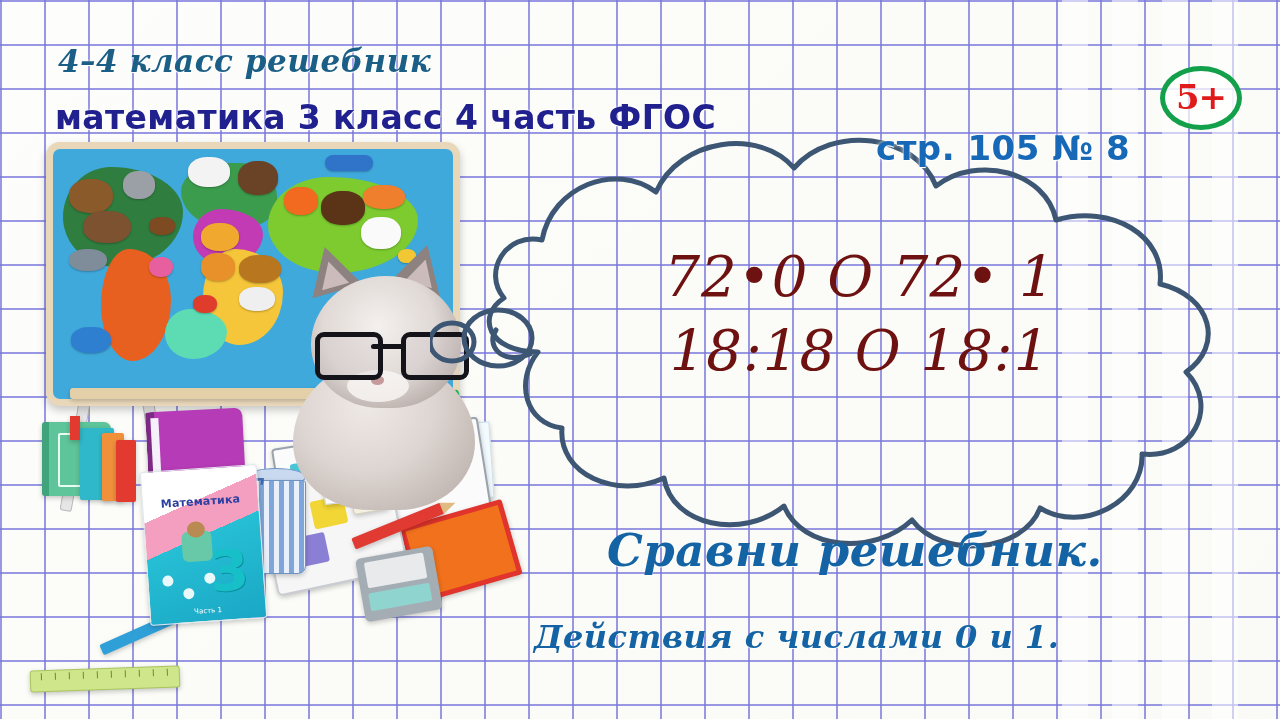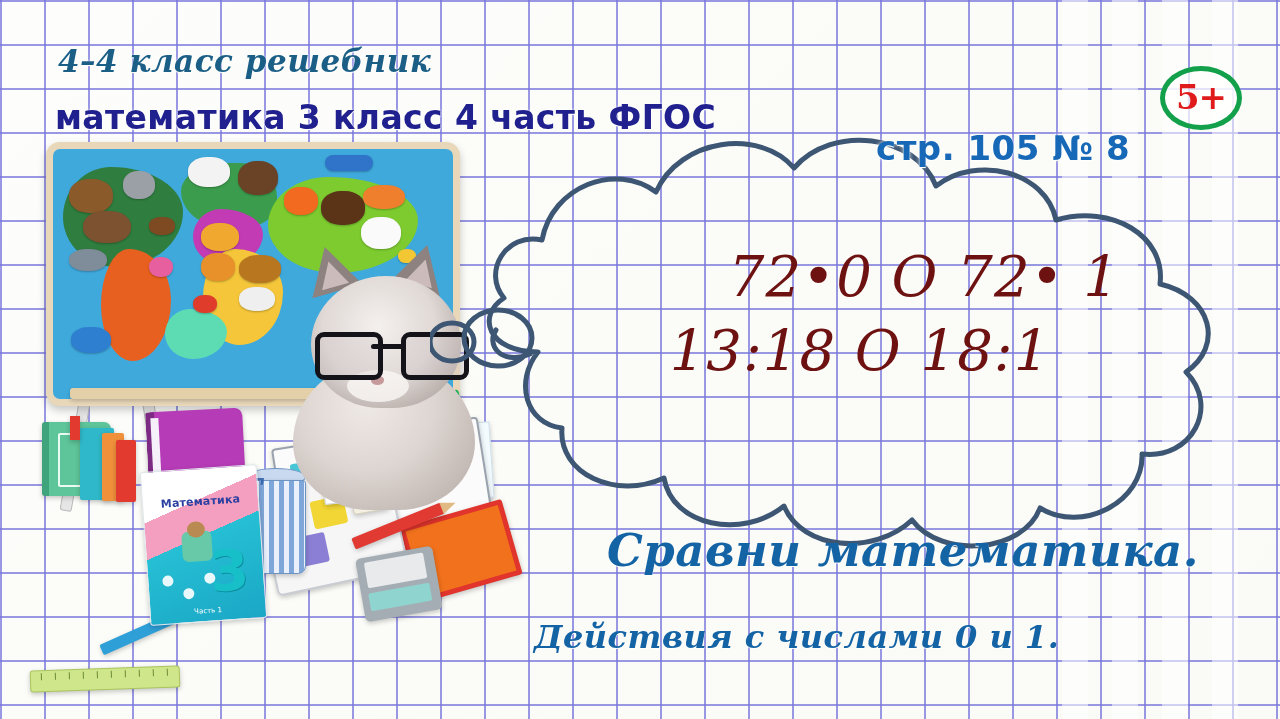--- a/index.html
+++ b/index.html
@@ -64,21 +64,21 @@
   
   .bubble-svg{position:absolute;left:430px;top:120px;width:810px;height:430px;}
   .bubble-path{fill:none;stroke:#3c5673;stroke-width:5;stroke-linecap:round;stroke-linejoin:round;}
 
   .expr{
     position:absolute;left:0;width:100%;text-align:center;
     font-family:"DejaVu Serif", serif;font-style:italic;
     font-size:56px;font-weight:normal;color:#6d1111;
     letter-spacing:1px;white-space:nowrap;
   }
-  .expr1{top:244px;text-align:right;}
+  .expr1{top:244px;}
   .expr2{top:318px;}
   .expr-wrap{position:absolute;left:600px;top:0;width:520px;height:400px;}
 
   
   .cap{
     position:absolute;
     font-family:"DejaVu Serif", serif;
     font-style:italic;font-weight:bold;
     color:#1464a5;
     text-shadow:0 1px 0 rgba(255,255,255,.9);
@@ -344,28 +344,28 @@
          C186,380 128,354 132,308
          C96,304 84,262 108,232 Z"></path>
     <path class="bubble-path" d="M100,234 C70,246 56,224 66,210"></path>
     <ellipse class="bubble-path" cx="68" cy="218" rx="34" ry="28"></ellipse>
     <ellipse class="bubble-path" cx="22" cy="222" rx="22" ry="19"></ellipse>
     <ellipse class="bubble-path" cx="-12" cy="224" rx="12" ry="11"></ellipse>
   </svg>
 
   <div class="expr-wrap">
     <div class="expr expr1">72•0 O 72• 1</div>
-    <div class="expr expr2">13:18 O 18:1</div>
+    <div class="expr expr2">18:18 O 18:1</div>
   </div>
 
   <div class="hl1">4–4 класс решебник</div>
   <div class="hl2">математика 3 класс 4 часть ФГОС</div>
   <div class="page-ref">стр. 105 № 8</div>
 
   <div class="age-badge">
     <div class="ring"></div>
     <div class="txt">5+</div>
   </div>
 
-  <div class="cap cap1">Сравни математика.</div>
+  <div class="cap cap1">Сравни решебник.</div>
   <div class="cap cap2">Действия с числами 0 и 1.</div>
 
 </div>
 
 </body></html>

